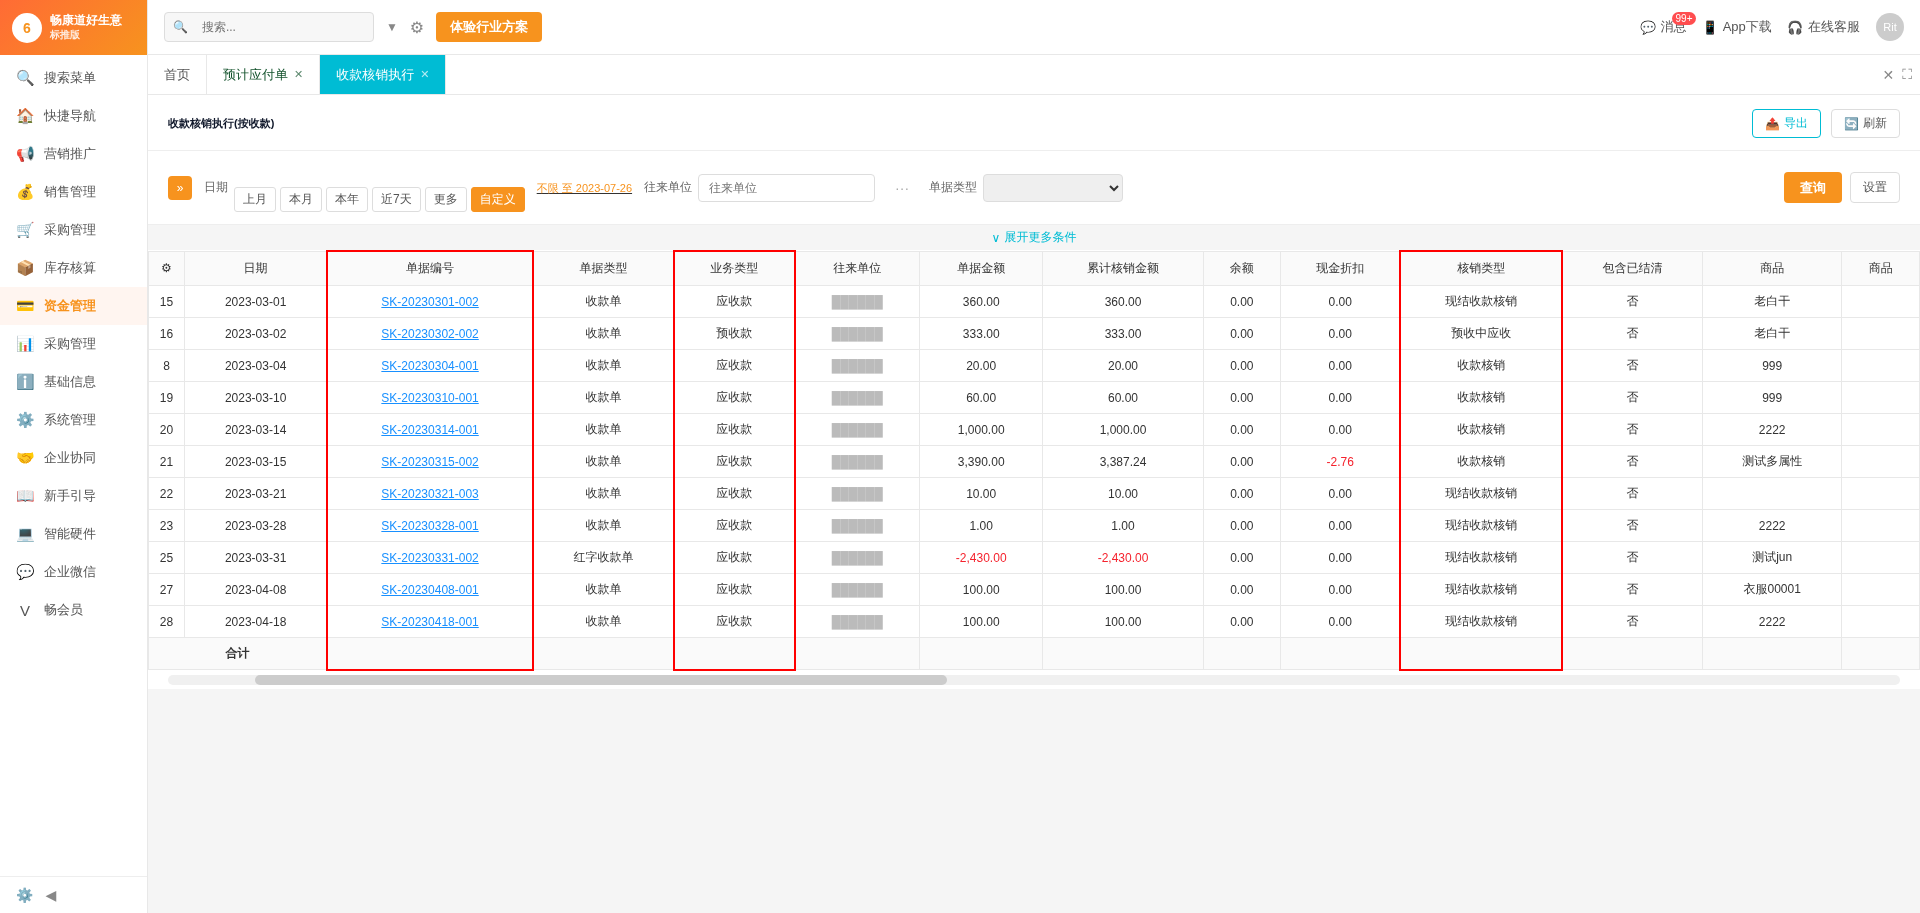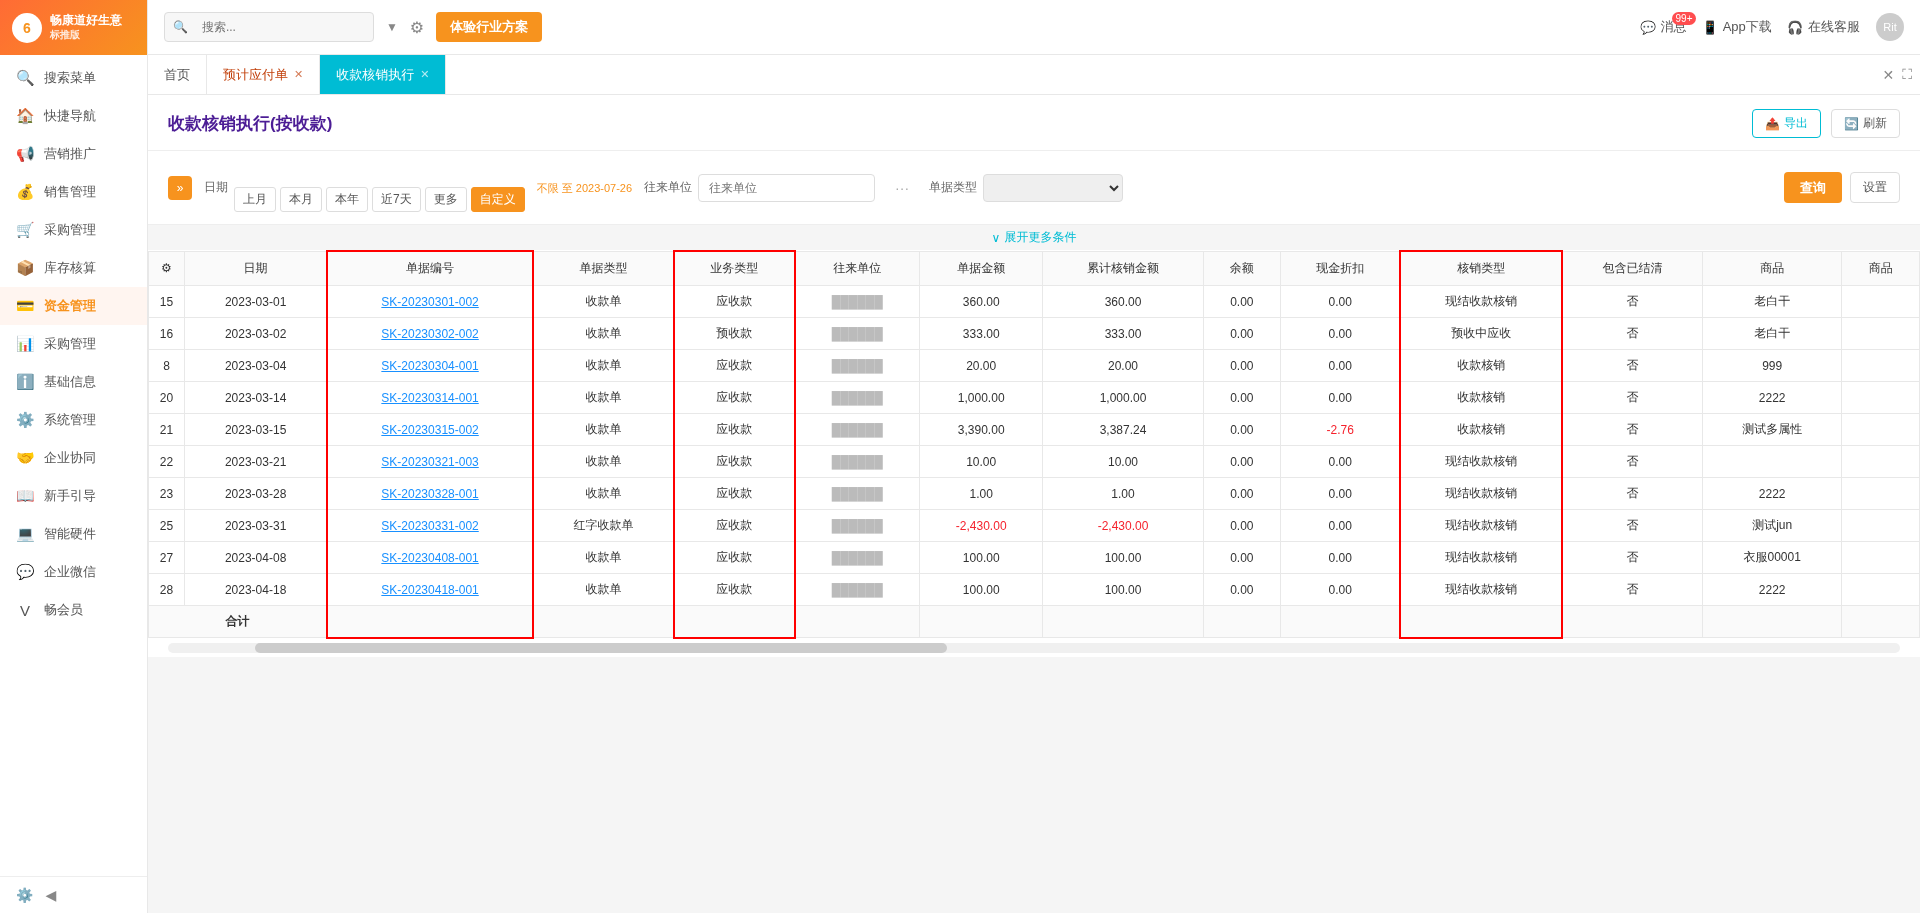--- a/index.html
+++ b/index.html
@@ -71,38 +71,38 @@
 
     
     .tabbar {
       position: fixed; left: 148px; top: 55px; right: 0; height: 40px;
       background: #fff; border-bottom: 1px solid #e8e8e8;
       display: flex; align-items: stretch; z-index: 99;
     }
     .tab-item {
       display: flex; align-items: center; gap: 6px;
       padding: 0 16px; cursor: pointer; border-right: 1px solid #e8e8e8;
-      font-size: 13px; color: #c2410c; position: relative;
+      font-size: 13px; color: #14532d; position: relative;
     }
     .tab-item.home { color: #555; }
     .tab-item.active { background: #00bcd4; color: white; }
     .tab-item .tab-close { font-size: 11px; cursor: pointer; opacity: 0.7; }
     .tabbar-right { margin-left: auto; display: flex; align-items: center; padding: 0 8px; gap: 8px; }
     .tabbar-icon { cursor: pointer; color: #888; font-size: 14px; }
 
     
     .main {
       position: fixed; left: 148px; top: 95px; right: 0; bottom: 0;
       overflow: auto; background: #f5f5f5; padding: 0;
     }
     .page-header {
       background: #fff; padding: 14px 20px 0 20px;
       border-bottom: 1px solid #eee; display: flex; align-items: center; justify-content: space-between;
     }
-    .page-title { font-size: 17px; font-weight: bold; color: #4c1d95; padding-bottom: 12px; }
+    .page-title { font-size: 11px; font-weight: bold; color: #0f172a; padding-bottom: 12px; }
     .page-header-actions { display: flex; gap: 10px; padding-bottom: 12px; }
     .btn-export {
       border: 1px solid #00bcd4; color: #00bcd4; background: #fff;
       border-radius: 4px; padding: 5px 12px; cursor: pointer; font-size: 12px;
       display: flex; align-items: center; gap: 4px;
     }
     .btn-refresh {
       border: 1px solid #ddd; color: #555; background: #fff;
       border-radius: 4px; padding: 5px 12px; cursor: pointer; font-size: 12px;
       display: flex; align-items: center; gap: 4px;
@@ -337,21 +337,21 @@
       <span class="filter-label">日期</span>
       <div class="filter-date-btns">
         <button class="date-btn">上月</button>
         <button class="date-btn">本月</button>
         <button class="date-btn">本年</button>
         <button class="date-btn">近7天</button>
         <button class="date-btn">更多</button>
         <button class="date-btn custom">自定义</button>
       </div>
     </div>
-    <div style="display:flex;flex-direction:column;">
+    <div style="display:flex;flex-direction:column;text-decoration:underline;">
       <div class="filter-date-range">不限 至 2023-07-26</div>
     </div>
     <div class="filter-group">
       <span class="filter-label">往来单位</span>
       <input class="filter-input" style="color: rgb(204, 204, 204);" placeholder="往来单位">
     </div>
     <span class="filter-dots">···</span>
     <div class="filter-group">
       <span class="filter-label">单据类型</span>
       <select class="filter-select">
@@ -439,20 +439,38 @@
     <td class="">20.00</td>
     <td class="">20.00</td>
     <td>0.00</td>
     <td class="">0.00</td>
     <td style="border-left:2px solid red;border-right:2px solid red;">收款核销</td>
     <td>否</td>
     <td>999</td>
     <td></td>
   </tr>
             <tr>
+    <td>19</td>
+    <td>2023-03-10</td>
+    <td style="border-left:2px solid red;border-right:2px solid red;">
+      <span class="link-text">SK-20230310-001</span>
+    </td>
+    <td>收款单</td>
+    <td style="border-left:2px solid red;border-right:2px solid red;">应收款</td>
+    <td style="color:#bbb;">██████</td>
+    <td class="">60.00</td>
+    <td class="">60.00</td>
+    <td>0.00</td>
+    <td class="">0.00</td>
+    <td style="border-left:2px solid red;border-right:2px solid red;">收款核销</td>
+    <td>否</td>
+    <td>999</td>
+    <td></td>
+  </tr>
+            <tr>
     <td>20</td>
     <td>2023-03-14</td>
     <td style="border-left:2px solid red;border-right:2px solid red;">
       <span class="link-text">SK-20230314-001</span>
     </td>
     <td>收款单</td>
     <td style="border-left:2px solid red;border-right:2px solid red;">应收款</td>
     <td style="color:#bbb;">██████</td>
     <td class="">1,000.00</td>
     <td class="">1,000.00</td>

